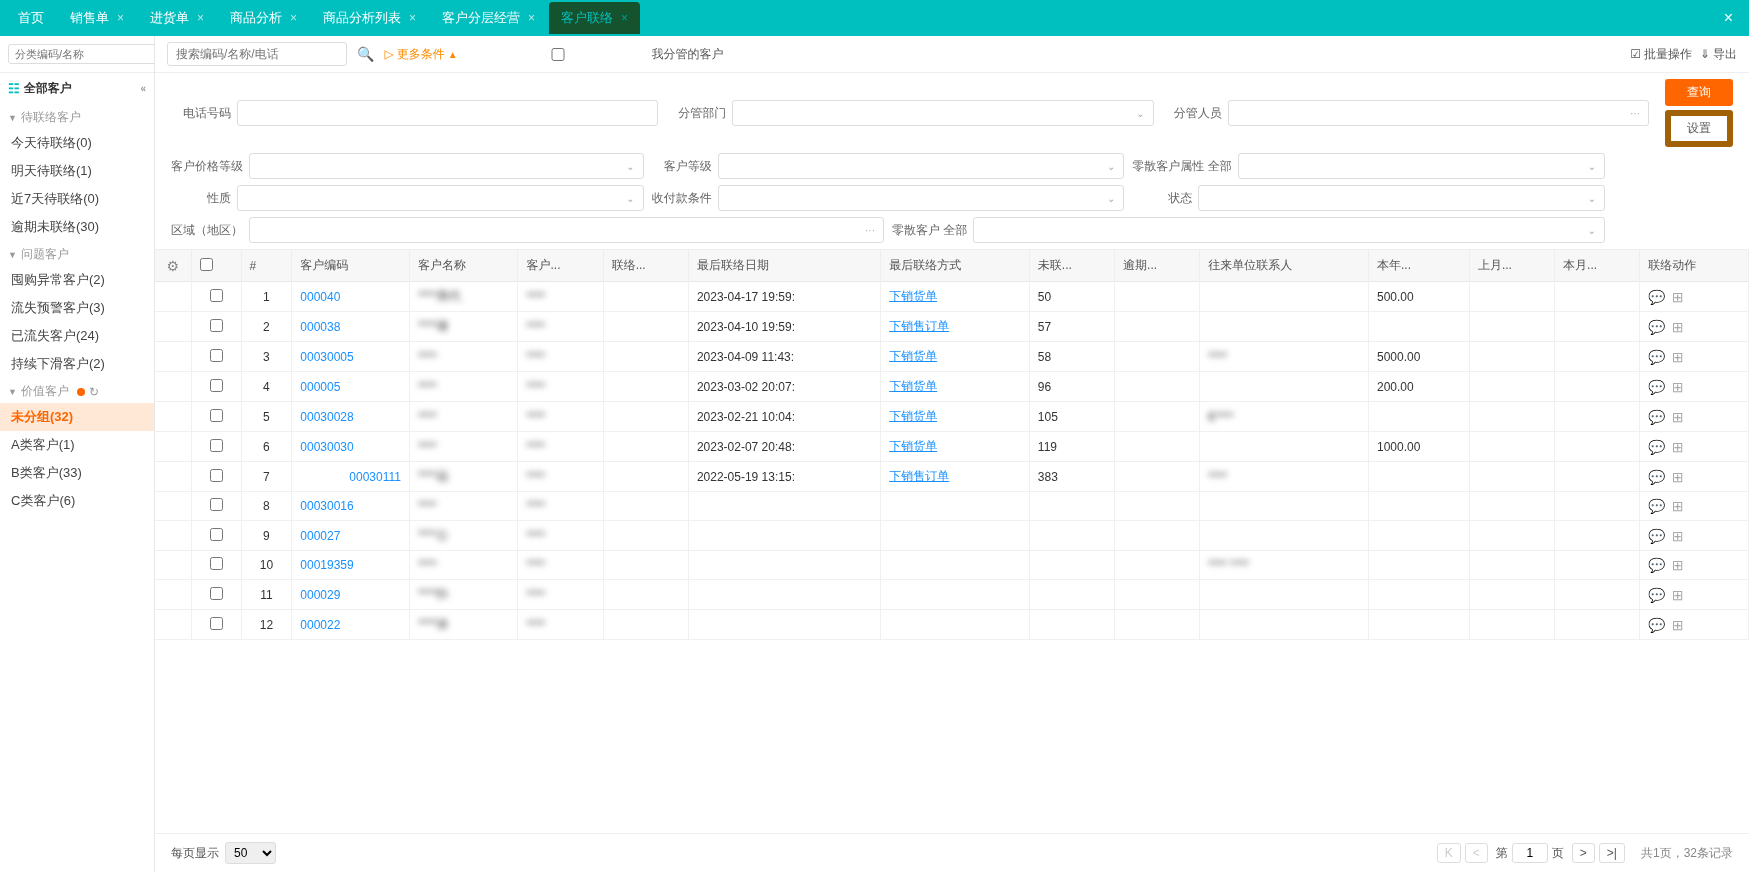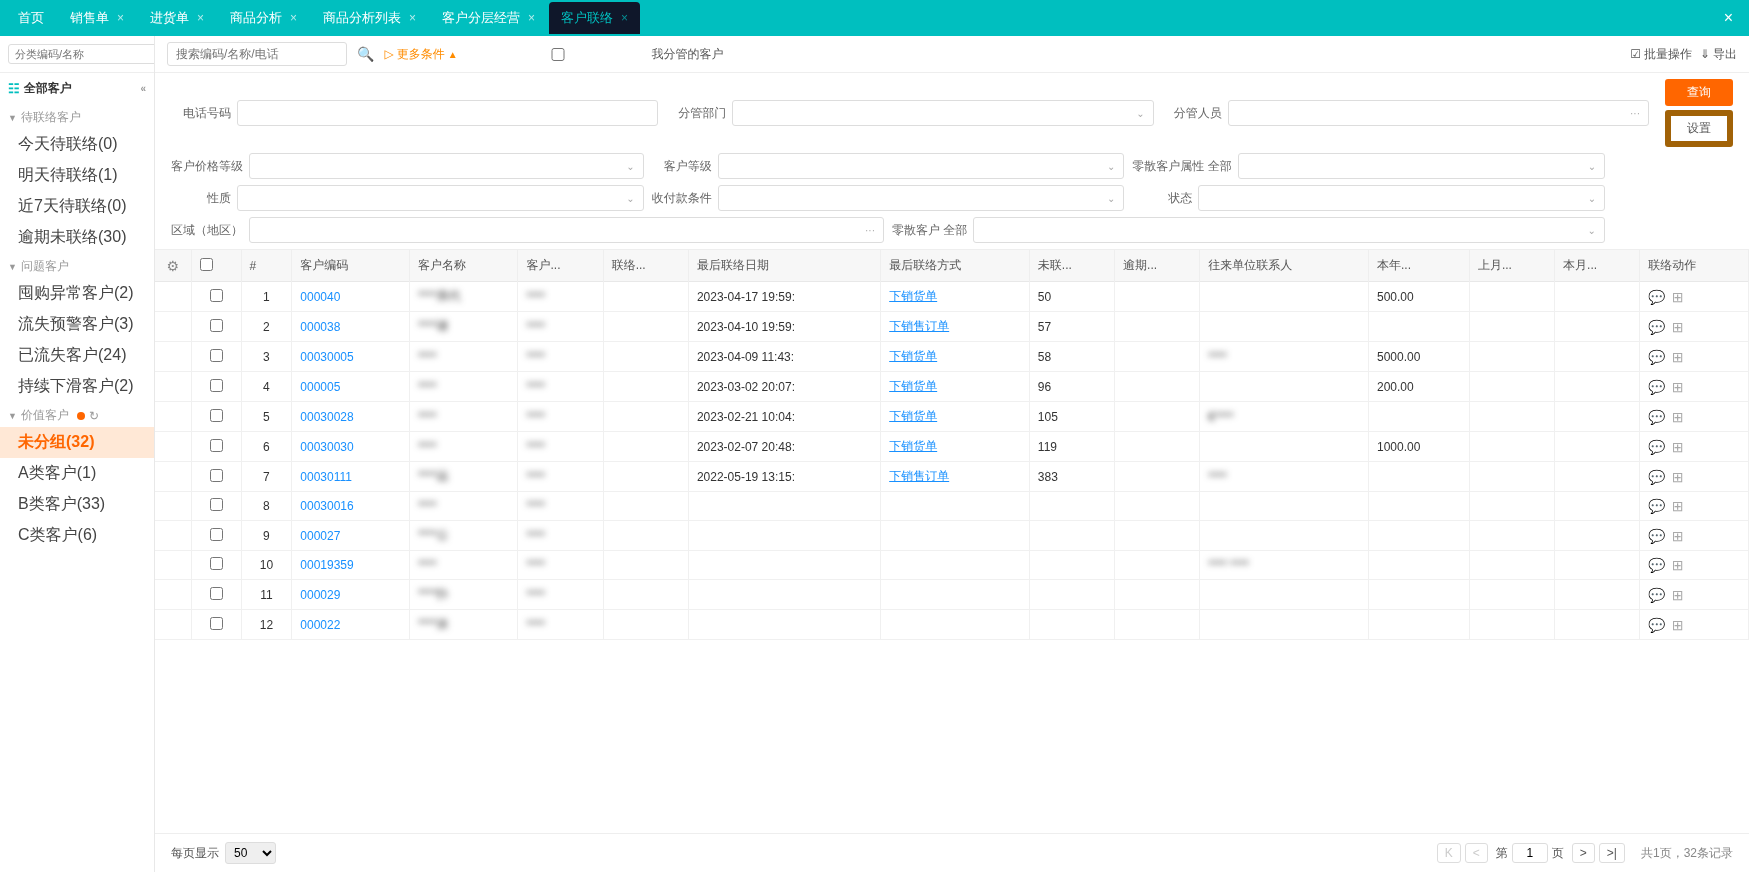--- a/index.html
+++ b/index.html
@@ -20,21 +20,21 @@
       gap: 4px;
       padding: 4px 12px;
       color: #fff;
       cursor: pointer;
       border-radius: 4px 4px 0 0;
       height: 32px;
       font-size: 13px;
       white-space: nowrap;
     }
     .top-nav .nav-item.active {
-      background: #0f172a;
+      background: #14532d;
       color: #00bfbf;
     }
     .top-nav .nav-item .close-icon {
       font-size: 12px;
       color: inherit;
       margin-left: 4px;
       opacity: 0.7;
     }
     .top-nav .nav-home {
       color: #fff;
@@ -98,24 +98,24 @@
     .sidebar-group-label {
       padding: 5px 8px 3px 8px;
       font-size: 11px;
       color: #999;
       display: flex;
       align-items: center;
       gap: 4px;
     }
     .sidebar-group-label .tri { color: #999; font-size: 9px; }
     .sidebar-item {
-      padding: 5px 8px 5px 18px;
+      padding: 5px 8px 5px 11px;
       color: #444;
       cursor: pointer;
-      font-size: 16px;
+      font-size: 13px;
       display: flex;
       align-items: center;
       gap: 4px;
     }
     .sidebar-item.active { background: #ffe8d6; color: #ff6600; font-weight: bold; }
 
     
     .content-area {
       flex: 1;
       display: flex;
@@ -697,21 +697,21 @@
                 <div class="col-actions">
                   <span class="action-icon">💬</span>
                   <span class="action-icon">⊞</span>
                 </div>
               </td>
             </tr>
             <tr>
               <td class="center"></td>
               <td class="center"><input type="checkbox" style=""></td>
               <td class="center">7</td>
-              <td style="color: rgb(24, 144, 255); cursor: pointer;">00030111</td>
+              <td style="color: rgb(24, 144, 255); cursor: pointer; text-align: right;">00030111</td>
               <td style="filter: blur(3px); user-select: none;">****远</td>
               <td style="filter: blur(3px);">****</td>
               <td style="filter: blur(3px);"></td>
               <td>2022-05-19 13:15:</td>
               <td style="color: rgb(24, 144, 255); cursor: pointer; text-decoration: underline;">下销售订单</td>
               <td>383</td>
               <td></td>
               <td style="filter: blur(3px);">****</td>
               <td></td>
               <td></td>

